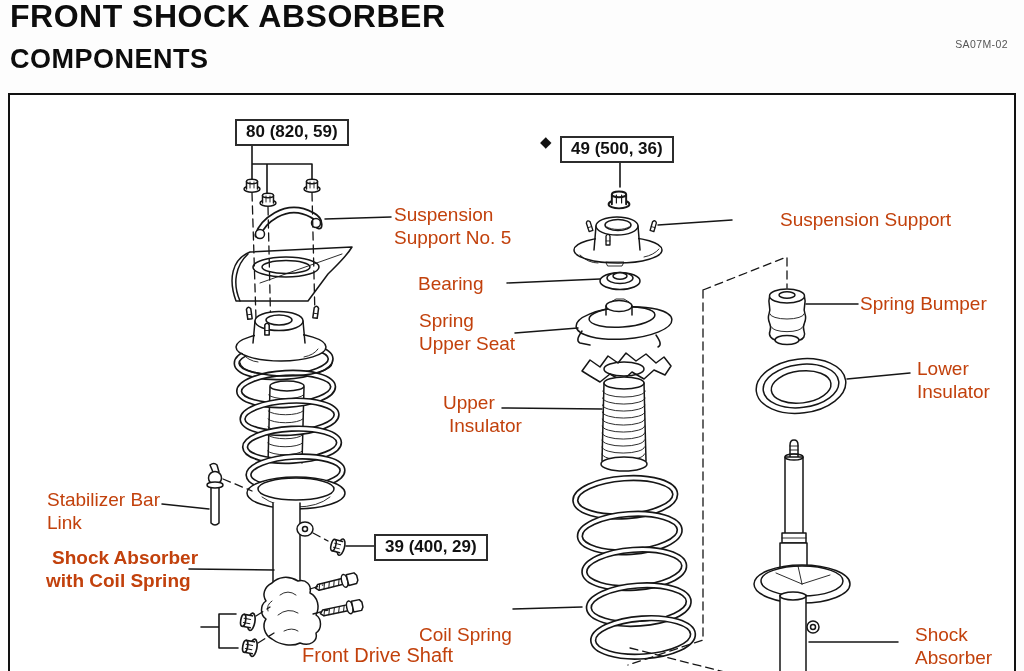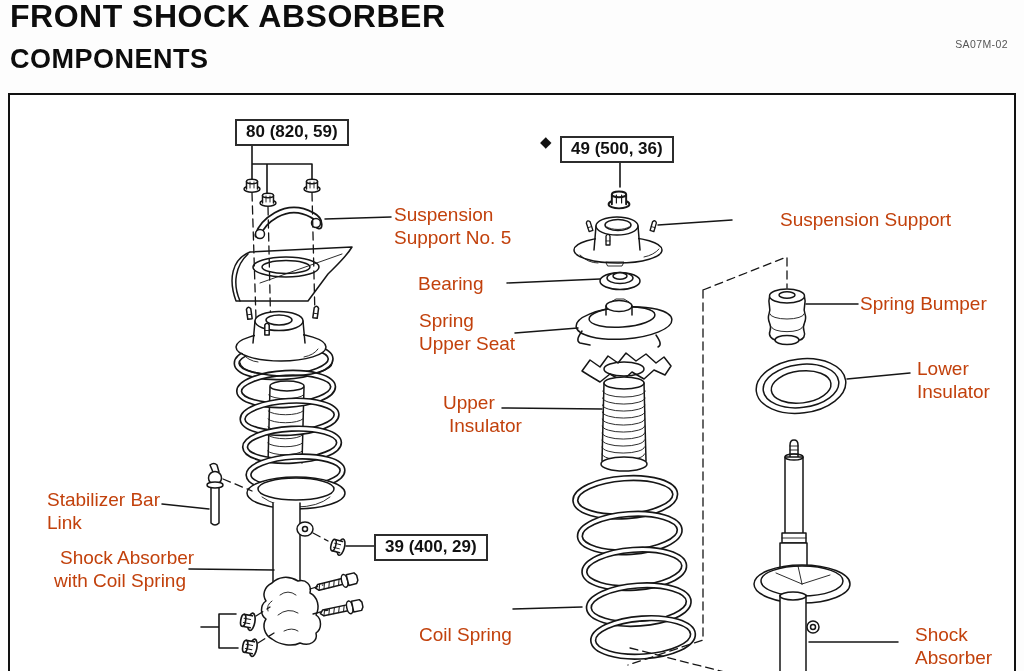--- a/index.html
+++ b/index.html
@@ -276,22 +276,23 @@
   </div>
   <div class="part-label" style="left:850px;top:197px;">Spring Bumper</div>
   <div class="part-label" style="left:907px;top:262px;">
     <div>Lower</div>
     <div>Insulator</div>
   </div>
   <div class="part-label" style="left:37px;top:393px;">
     <div>Stabilizer Bar</div>
     <div>Link</div>
   </div>
-  <div class="part-label" style="left:44px;top:451px;">
+  <div class="part-label" style="left:36px;top:451px;font-weight:bold;">
     <div class="indent1">Shock Absorber</div>
     <div>with Coil Spring</div>
   </div>
   <div class="part-label" style="left:409px;top:500px;margin-top:28px;">Coil Spring</div>
+  <div class="part-label" style="left:292px;top:549px;font-size:20px;">Front Drive Shaft</div>
   <div class="part-label" style="left:905px;top:528px;">
     <div>Shock</div>
     <div>Absorber</div>
   </div>
 </div>
 
 </body></html>

